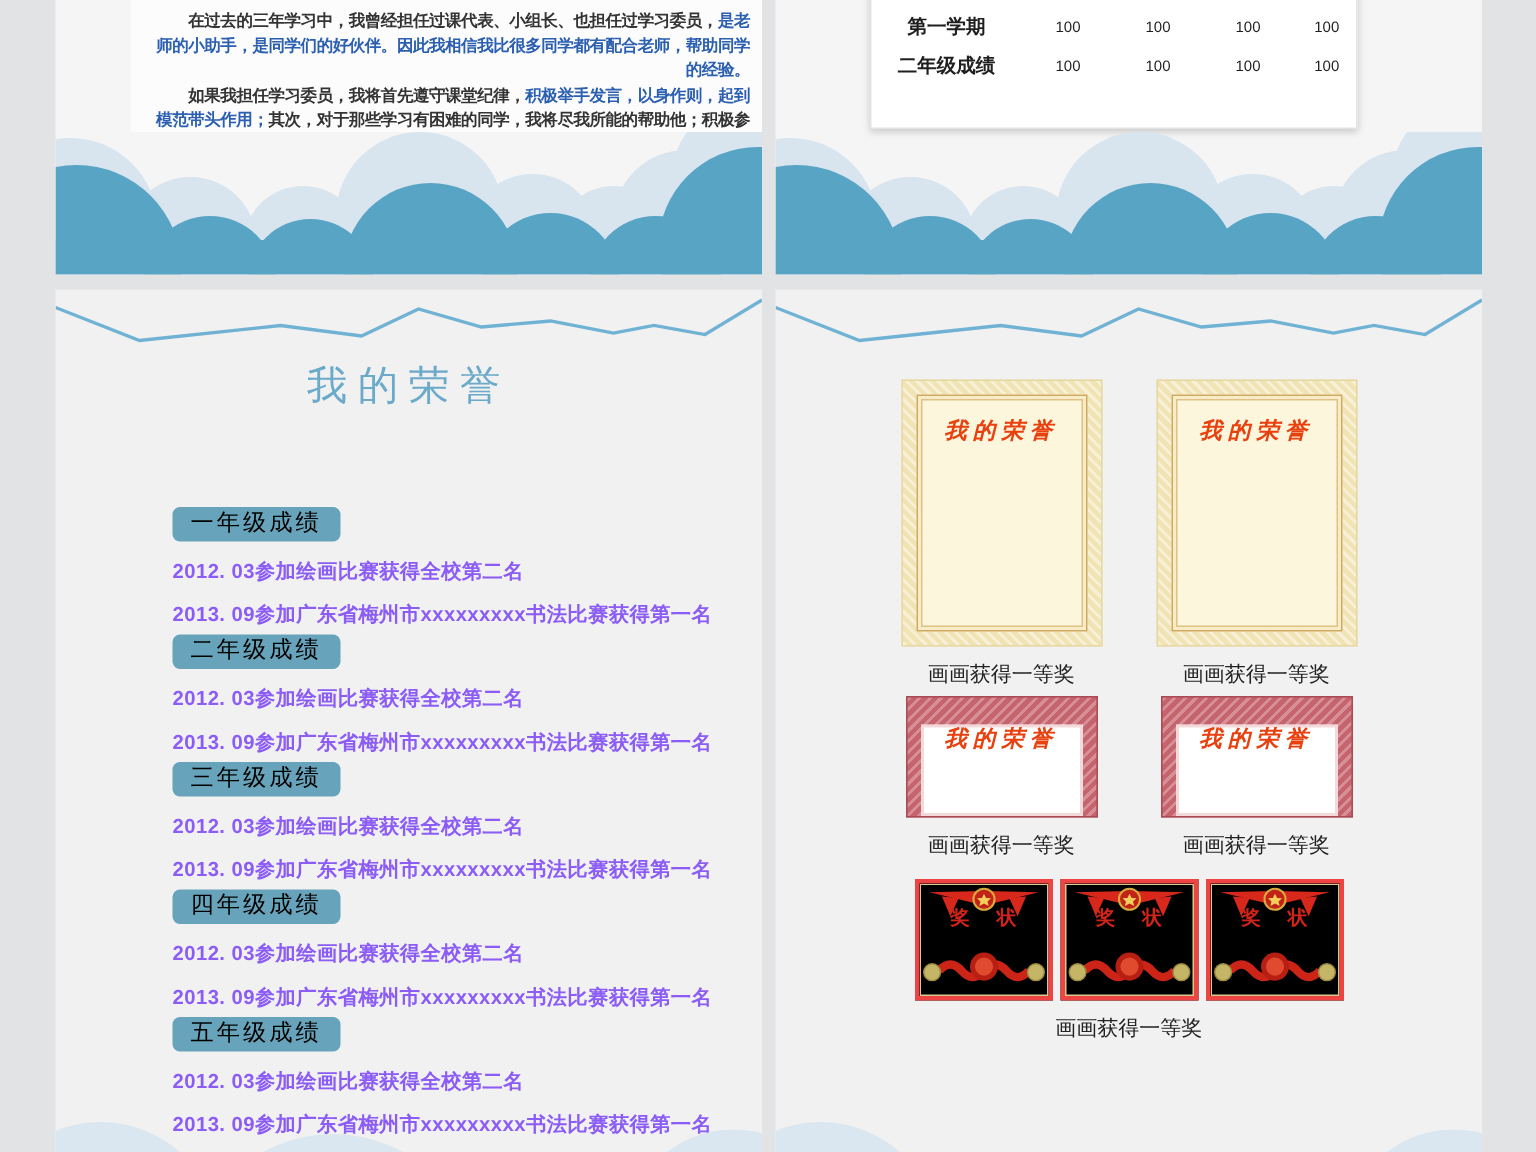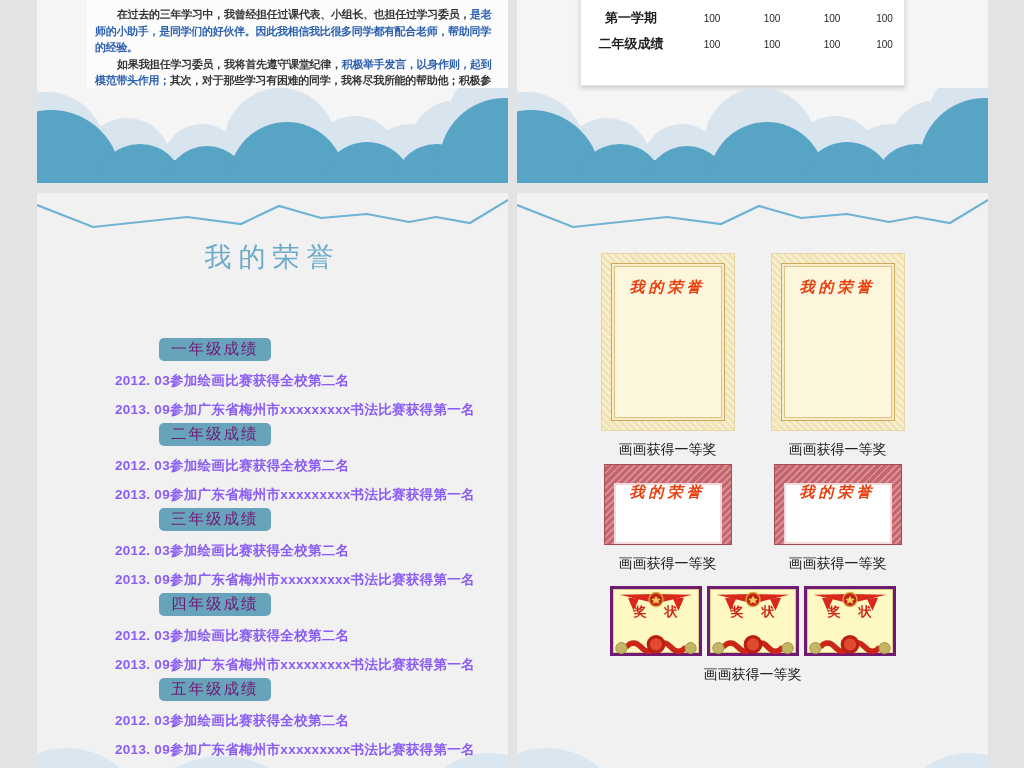--- a/index.html
+++ b/index.html
@@ -15,21 +15,21 @@
   
   .prev-slide { position:relative; height:183px; background:#f5f5f6; overflow:hidden; }
   .wave { position:absolute; left:0; bottom:0; width:471px; height:95px; display:block; }
 
   .textbox {
     position:absolute; left:50px; top:0; width:421px; height:88px;
     background:#fcfcfd; padding:6px 8px 0 8px; overflow:hidden;
     font-size:11px; line-height:16.5px; letter-spacing:-0.3px;
     font-weight:700; color:#343434;
   }
-  .textbox p { text-indent:2em; }
+  .textbox p { text-indent:2em;text-align:right; }
   .seg-blue { color:#2b5fb0; }
   .seg-dark { color:#343434; }
 
   .tablecard {
     position:absolute; left:63px; top:-10px; width:325px; height:96px;
     background:#ffffff; border:1px solid #e3e3e3;
     box-shadow:0 2px 5px rgba(0,0,0,0.18);
     padding-top:14px;
   }
   .g-table { width:100%; }
@@ -50,23 +50,23 @@
 
   .slide-title {
     position:relative; text-align:center; margin-top:46px;
     font-size:27px; letter-spacing:7px; font-weight:500; color:#6caac9;
   }
 
   
   .sections { position:relative; margin:63px 0 0 78px; }
   .section { margin-bottom:4px; }
   .badge {
-    display:inline-block; background:#67a3ba; color:#701a75;
+    display:inline-block; background:#67a3ba; color:#000000;
     font-size:15.5px; font-weight:500; letter-spacing:2px;
-    padding:1px 12px 3px 12px; border-radius:5px; line-height:19px;margin-left:44px;
+    padding:1px 12px 3px 12px; border-radius:5px; line-height:19px;
   }
   .achv {
     margin-top:11px; font-size:13.5px; font-weight:700; color:#8b5cf6;
     letter-spacing:0.3px; line-height:18px;
   }
 
   
   .cert-row { position:relative; display:flex; justify-content:center; align-items:flex-start; }
   .row1 { margin-top:60px; gap:36px; }
   .row2 { margin-top:5px; gap:42px; }
@@ -92,22 +92,22 @@
     width:128px; height:81px; background:#c6646d; border:1px solid #a84b55; padding:9px;
     background-image:repeating-linear-gradient(135deg, rgba(255,255,255,0.28) 0 2px, rgba(0,0,0,0) 2px 5px);
   }
   .cert-red-inner {
     width:100%; height:100%; background:#ffffff;
     box-shadow:inset 0 0 0 2px #f4d9db;
   }
   .cert-red .cert-heading { margin-top:9px; font-size:15px; }
 
   .cert-award {
-    position:relative; width:92px; height:70px;
-    background:#fef9c3; border:3px solid #701a75;
+    position:relative; width:92px; height:81px;
+    background:#000000; border:3px solid #ef4444;
     box-shadow:inset 0 0 0 1px #d6cb8a;
   }
   .cert-award svg { position:absolute; inset:-6px 0 0 0; width:86px; height:77px; overflow:visible; }
   .award-text {
     position:absolute; top:14px; left:0; width:100%; text-align:center;
     font-size:13px; font-weight:700; color:#cf2417;
     letter-spacing:18px; padding-left:18px;
   }
 </style>
 </head>

